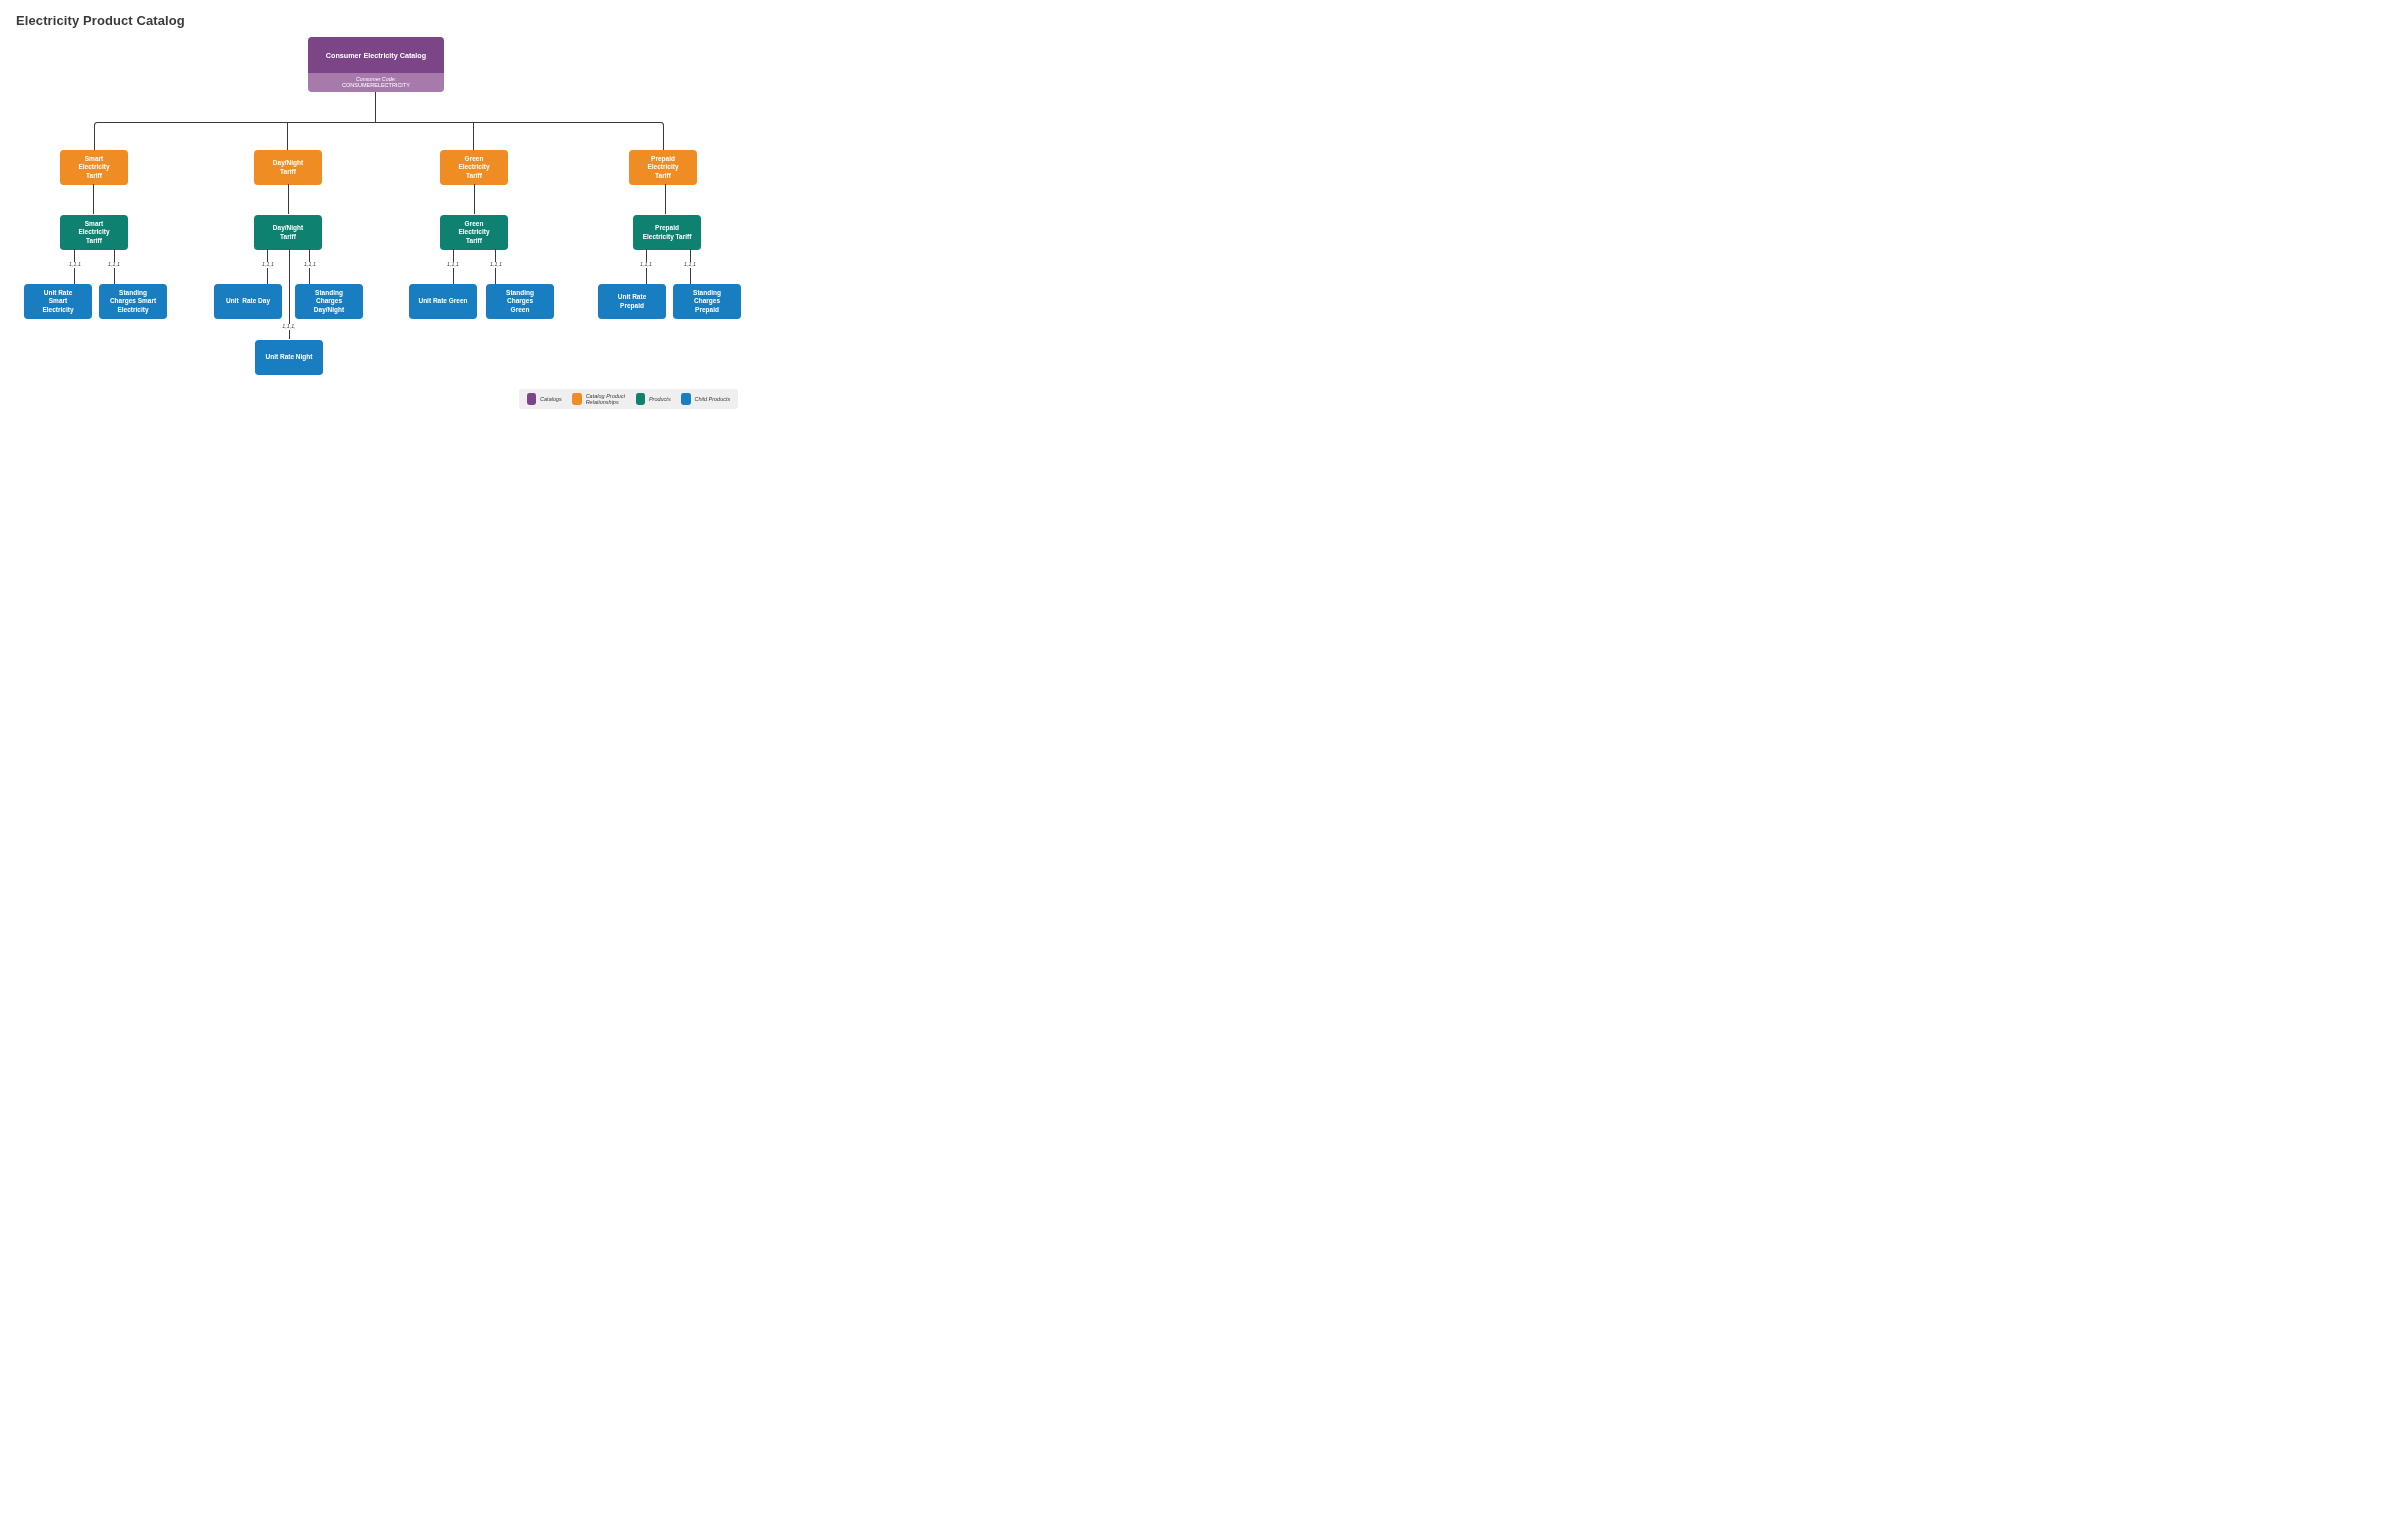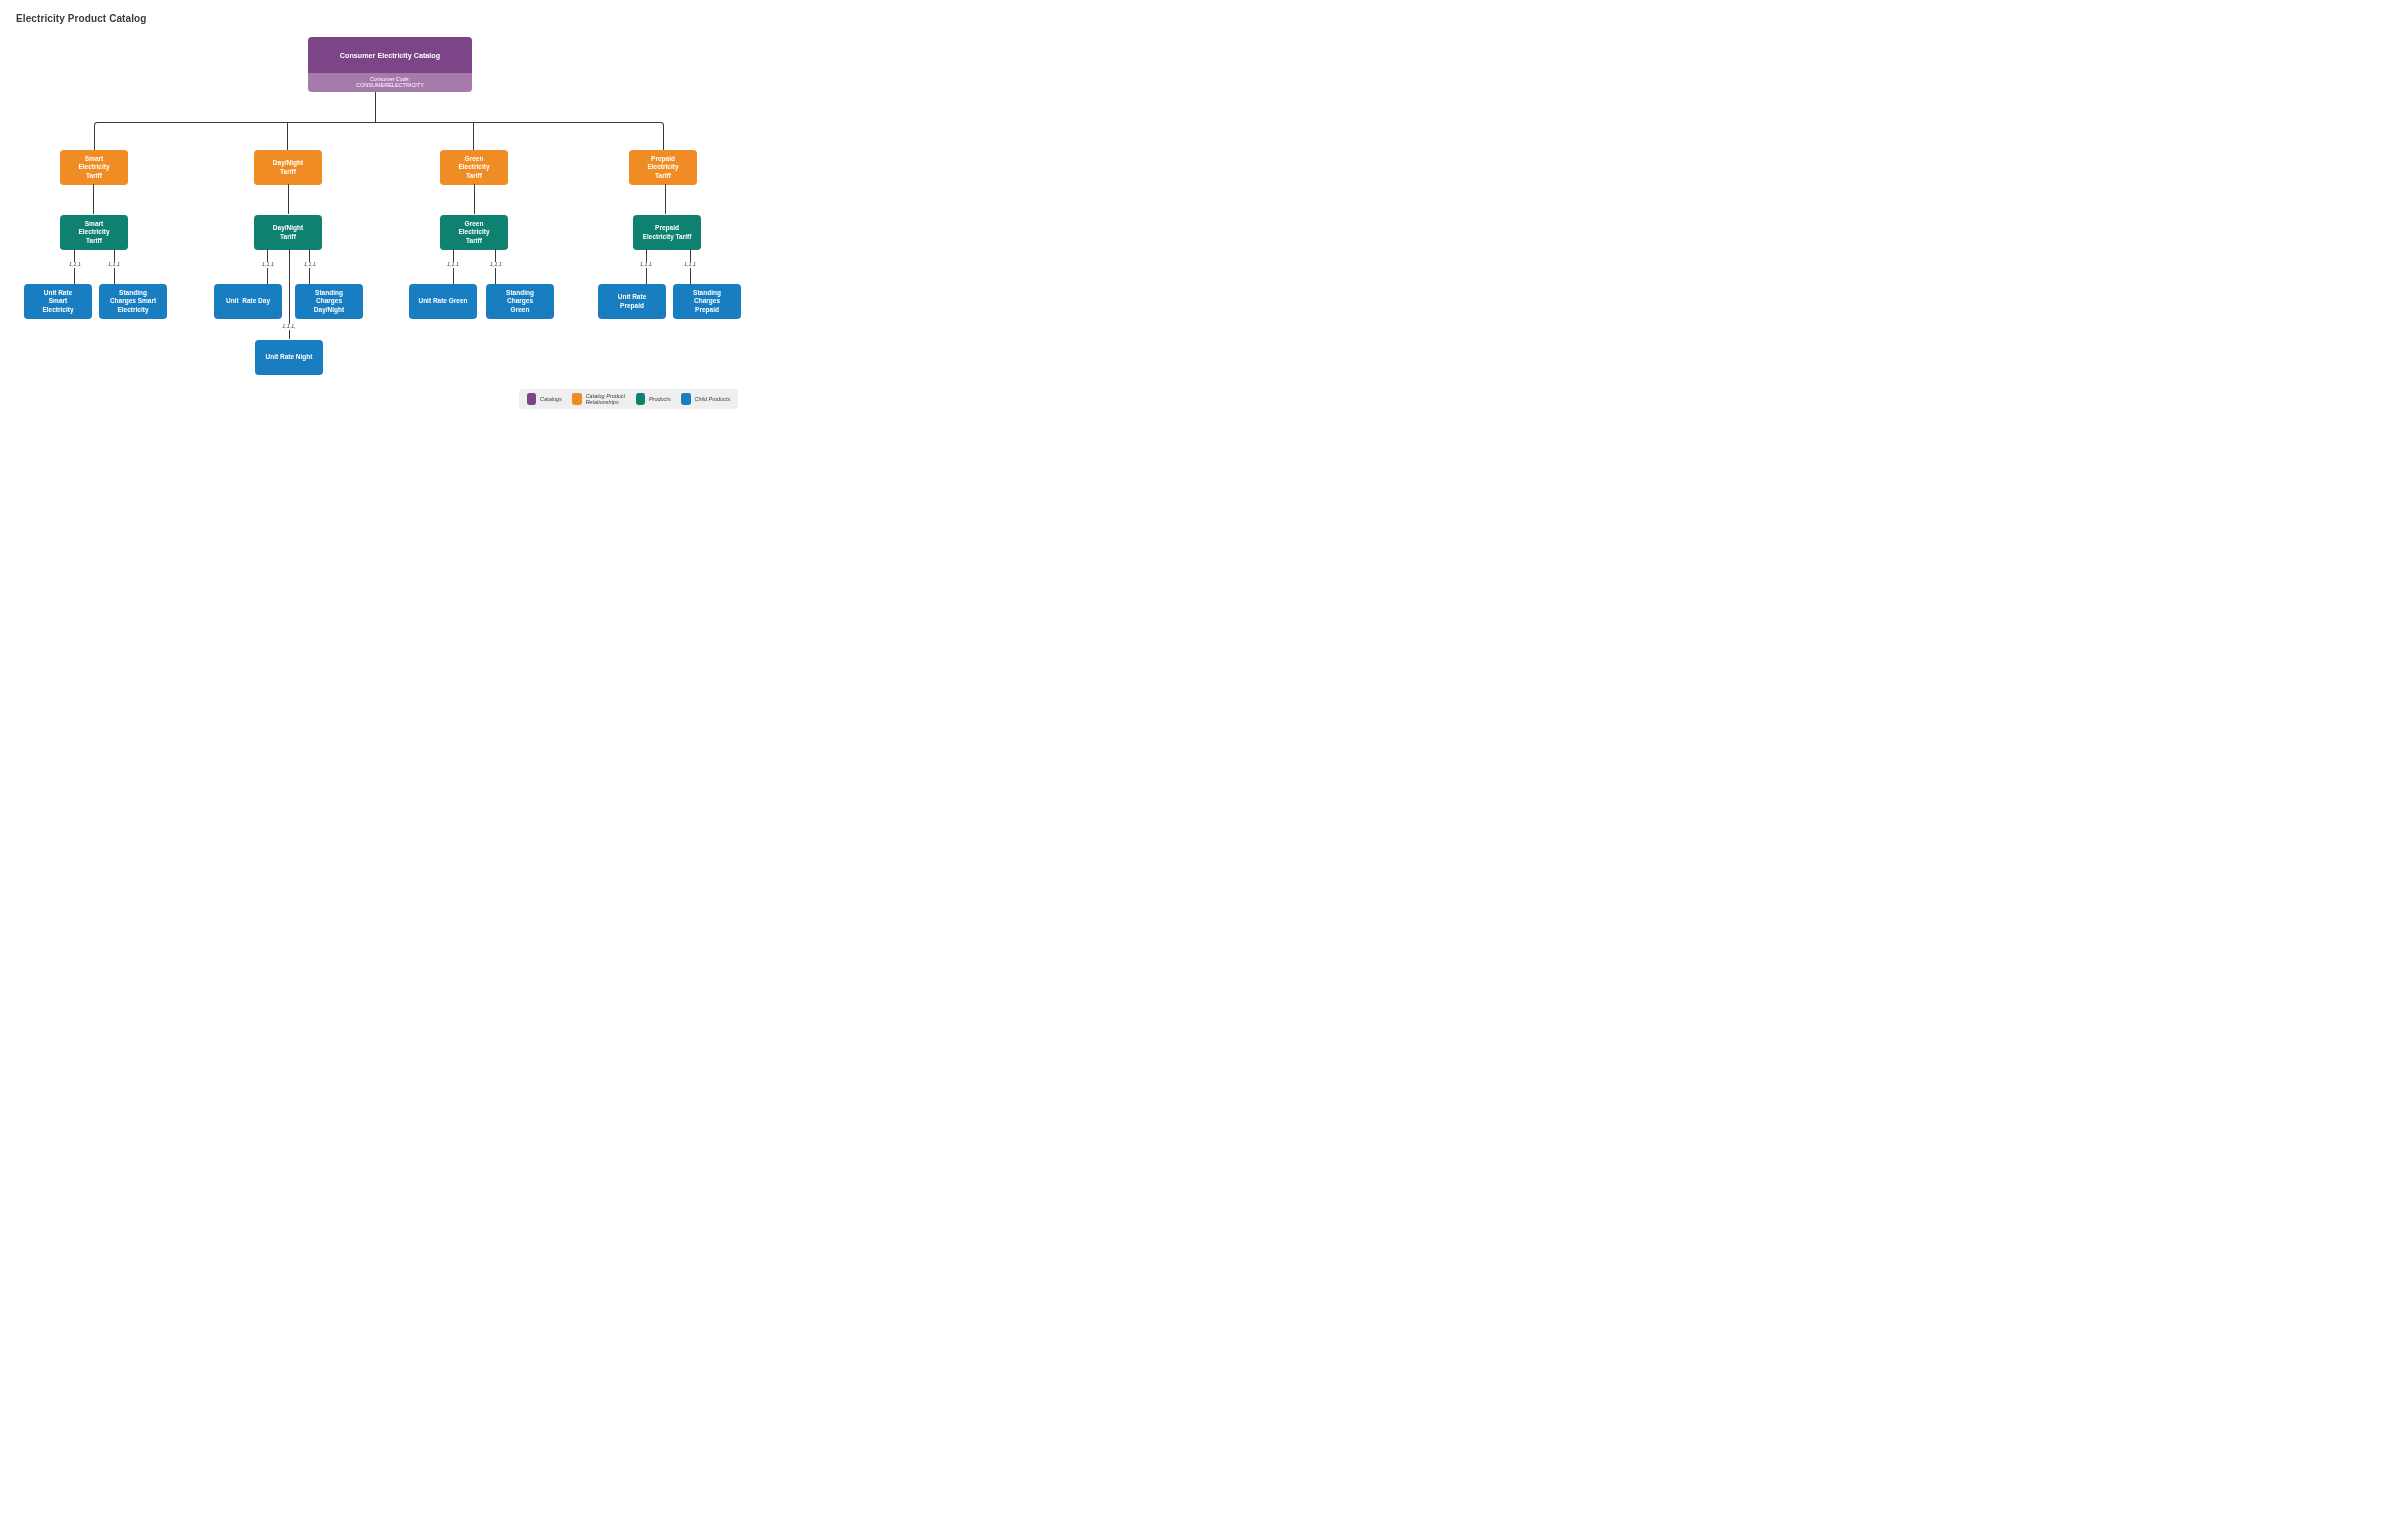--- a/index.html
+++ b/index.html
@@ -8,21 +8,21 @@
     position: relative;
     width: 752px;
     height: 421px;
     background: #ffffff;
     overflow: hidden;
   }
   .page-title {
     position: absolute;
     left: 16px; top: 13.4px;
     margin: 0;
-    font-size: 10px;
+    font-size: 13px;
     font-weight: bold;
     color: var(--c-text-dark, #3b3b3b);
     letter-spacing: 0.1px;
   }
   .node {
     position: absolute;
     border-radius: 3.8px;
     color: #ffffff;
     display: flex;
     align-items: center;
@@ -36,21 +36,21 @@
     font-weight: 600;
     line-height: 1.3;
     padding: 1px 1.9px;
   }
   .relationship { background: var(--c-relationship, #ef8c24); }
   .product      { background: var(--c-product, #0e8170); }
   .child        { background: var(--c-child, #187ec1); }
   .root-node {
     position: absolute;
     left: 308px; top: 37px;
-    width: 164px; height: 55px;
+    width: 136px; height: 55px;
     border-radius: 3.8px;
     overflow: hidden;
     display: flex;
     flex-direction: column;
     color: #fff;
     text-align: center;
   }
   .root-top {
     background: var(--c-catalog, #7b4587);
     height: 36px;

